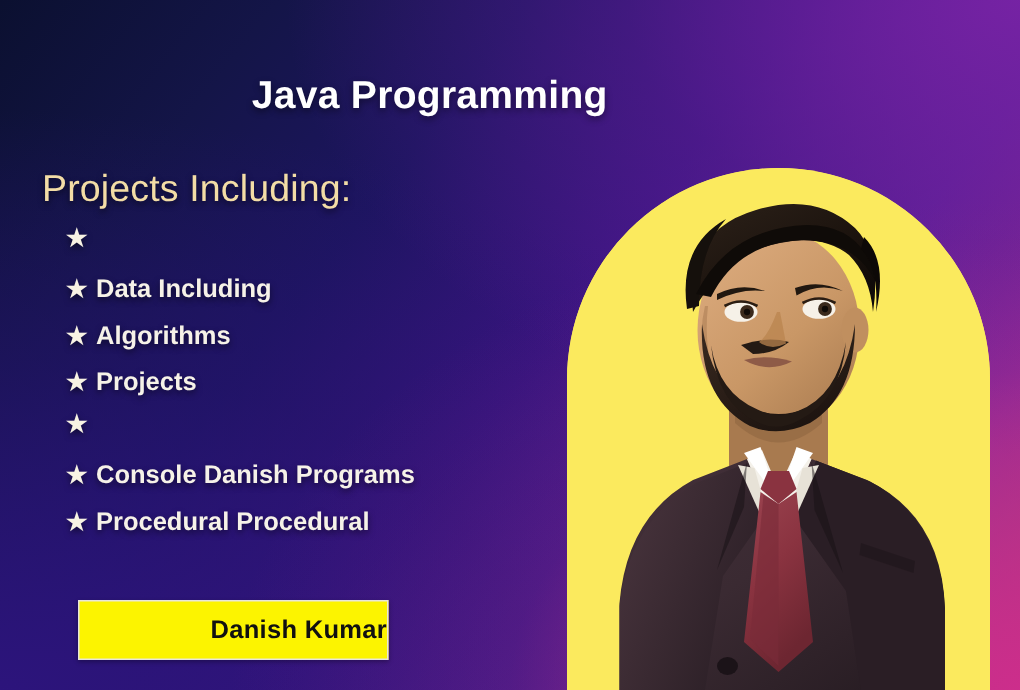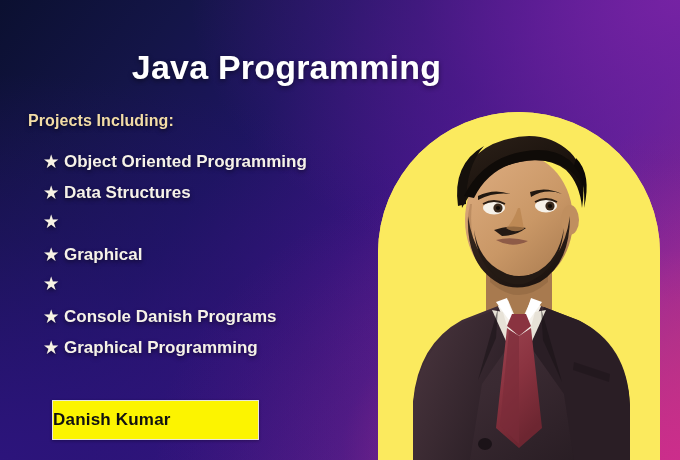--- a/index.html
+++ b/index.html
@@ -22,35 +22,35 @@
   }
 
   
   .title {
     position: absolute;
     top: 48px;
     left: 0;
     width: 573px;
     text-align: center;
     color: #ffffff;
-    font-size: 34px;
+    font-size: 26px;
     font-weight: bold;
     letter-spacing: 0.2px;
     text-shadow: 0 2px 5px rgba(0,0,0,0.45);
     white-space: nowrap;
   }
 
   
   .subheading {
     position: absolute;
     top: 112px;
     left: 28px;
     color: #f3dda6;
-    font-size: 16px;
-    font-weight: bold;
+    font-size: 25px;
+    font-weight: normal;
     letter-spacing: 0.1px;
     text-shadow: 0 2px 4px rgba(0,0,0,0.55);
     white-space: nowrap;
   }
 
   
   .feature-list {
     position: absolute;
     top: 152px;
     left: 44px;
@@ -87,21 +87,21 @@
     position: absolute;
     left: 52px;
     top: 400px;
     width: 207px;
     height: 40px;
     background: #fcf400;
     border: 1px solid #e9e6dc;
     box-sizing: border-box;
     display: flex;
     align-items: center;
-    justify-content: flex-start;
+    justify-content: flex-end;
     box-shadow: 0 1px 3px rgba(0,0,0,0.3);
   }
   .name-badge-text {
     color: #111111;
     font-size: 17px;
     font-weight: bold;
     letter-spacing: 0.2px;
     white-space: nowrap;
   }
 
@@ -136,43 +136,43 @@
 
 <div id="poster">
 
   <div class="title">Java Programming</div>
 
   <div class="subheading">Projects Including:</div>
 
   <ul class="feature-list">
     <li class="feature-item">
       <span class="star-icon">★</span>
-      <span class="feature-text">Object Oriented Programming</span>
-    </li>
-    <li class="feature-item">
-      <span class="star-icon">★</span>
-      <span class="feature-text">Data Structures</span>
-    </li>
-    <li class="feature-item">
-      <span class="star-icon">★</span>
-    </li>
-    <li class="feature-item">
-      <span class="star-icon">★</span>
-      <span class="feature-text">Graphical</span>
+    </li>
+    <li class="feature-item">
+      <span class="star-icon">★</span>
+      <span class="feature-text">Data Including</span>
+    </li>
+    <li class="feature-item">
+      <span class="star-icon">★</span>
+      <span class="feature-text">Algorithms</span>
+    </li>
+    <li class="feature-item">
+      <span class="star-icon">★</span>
+      <span class="feature-text">Projects</span>
     </li>
     <li class="feature-item">
       <span class="star-icon">★</span>
     </li>
     <li class="feature-item">
       <span class="star-icon">★</span>
       <span class="feature-text">Console Danish Programs</span>
     </li>
     <li class="feature-item">
       <span class="star-icon">★</span>
-      <span class="feature-text">Graphical Programming</span>
+      <span class="feature-text">Procedural Procedural</span>
     </li>
   </ul>
 
   <div class="name-badge">
     <span class="name-badge-text">Danish Kumar</span>
   </div>
 
   <div class="portrait-wrap">
     <div class="portrait-circle"></div>
     <div class="portrait-clip">

